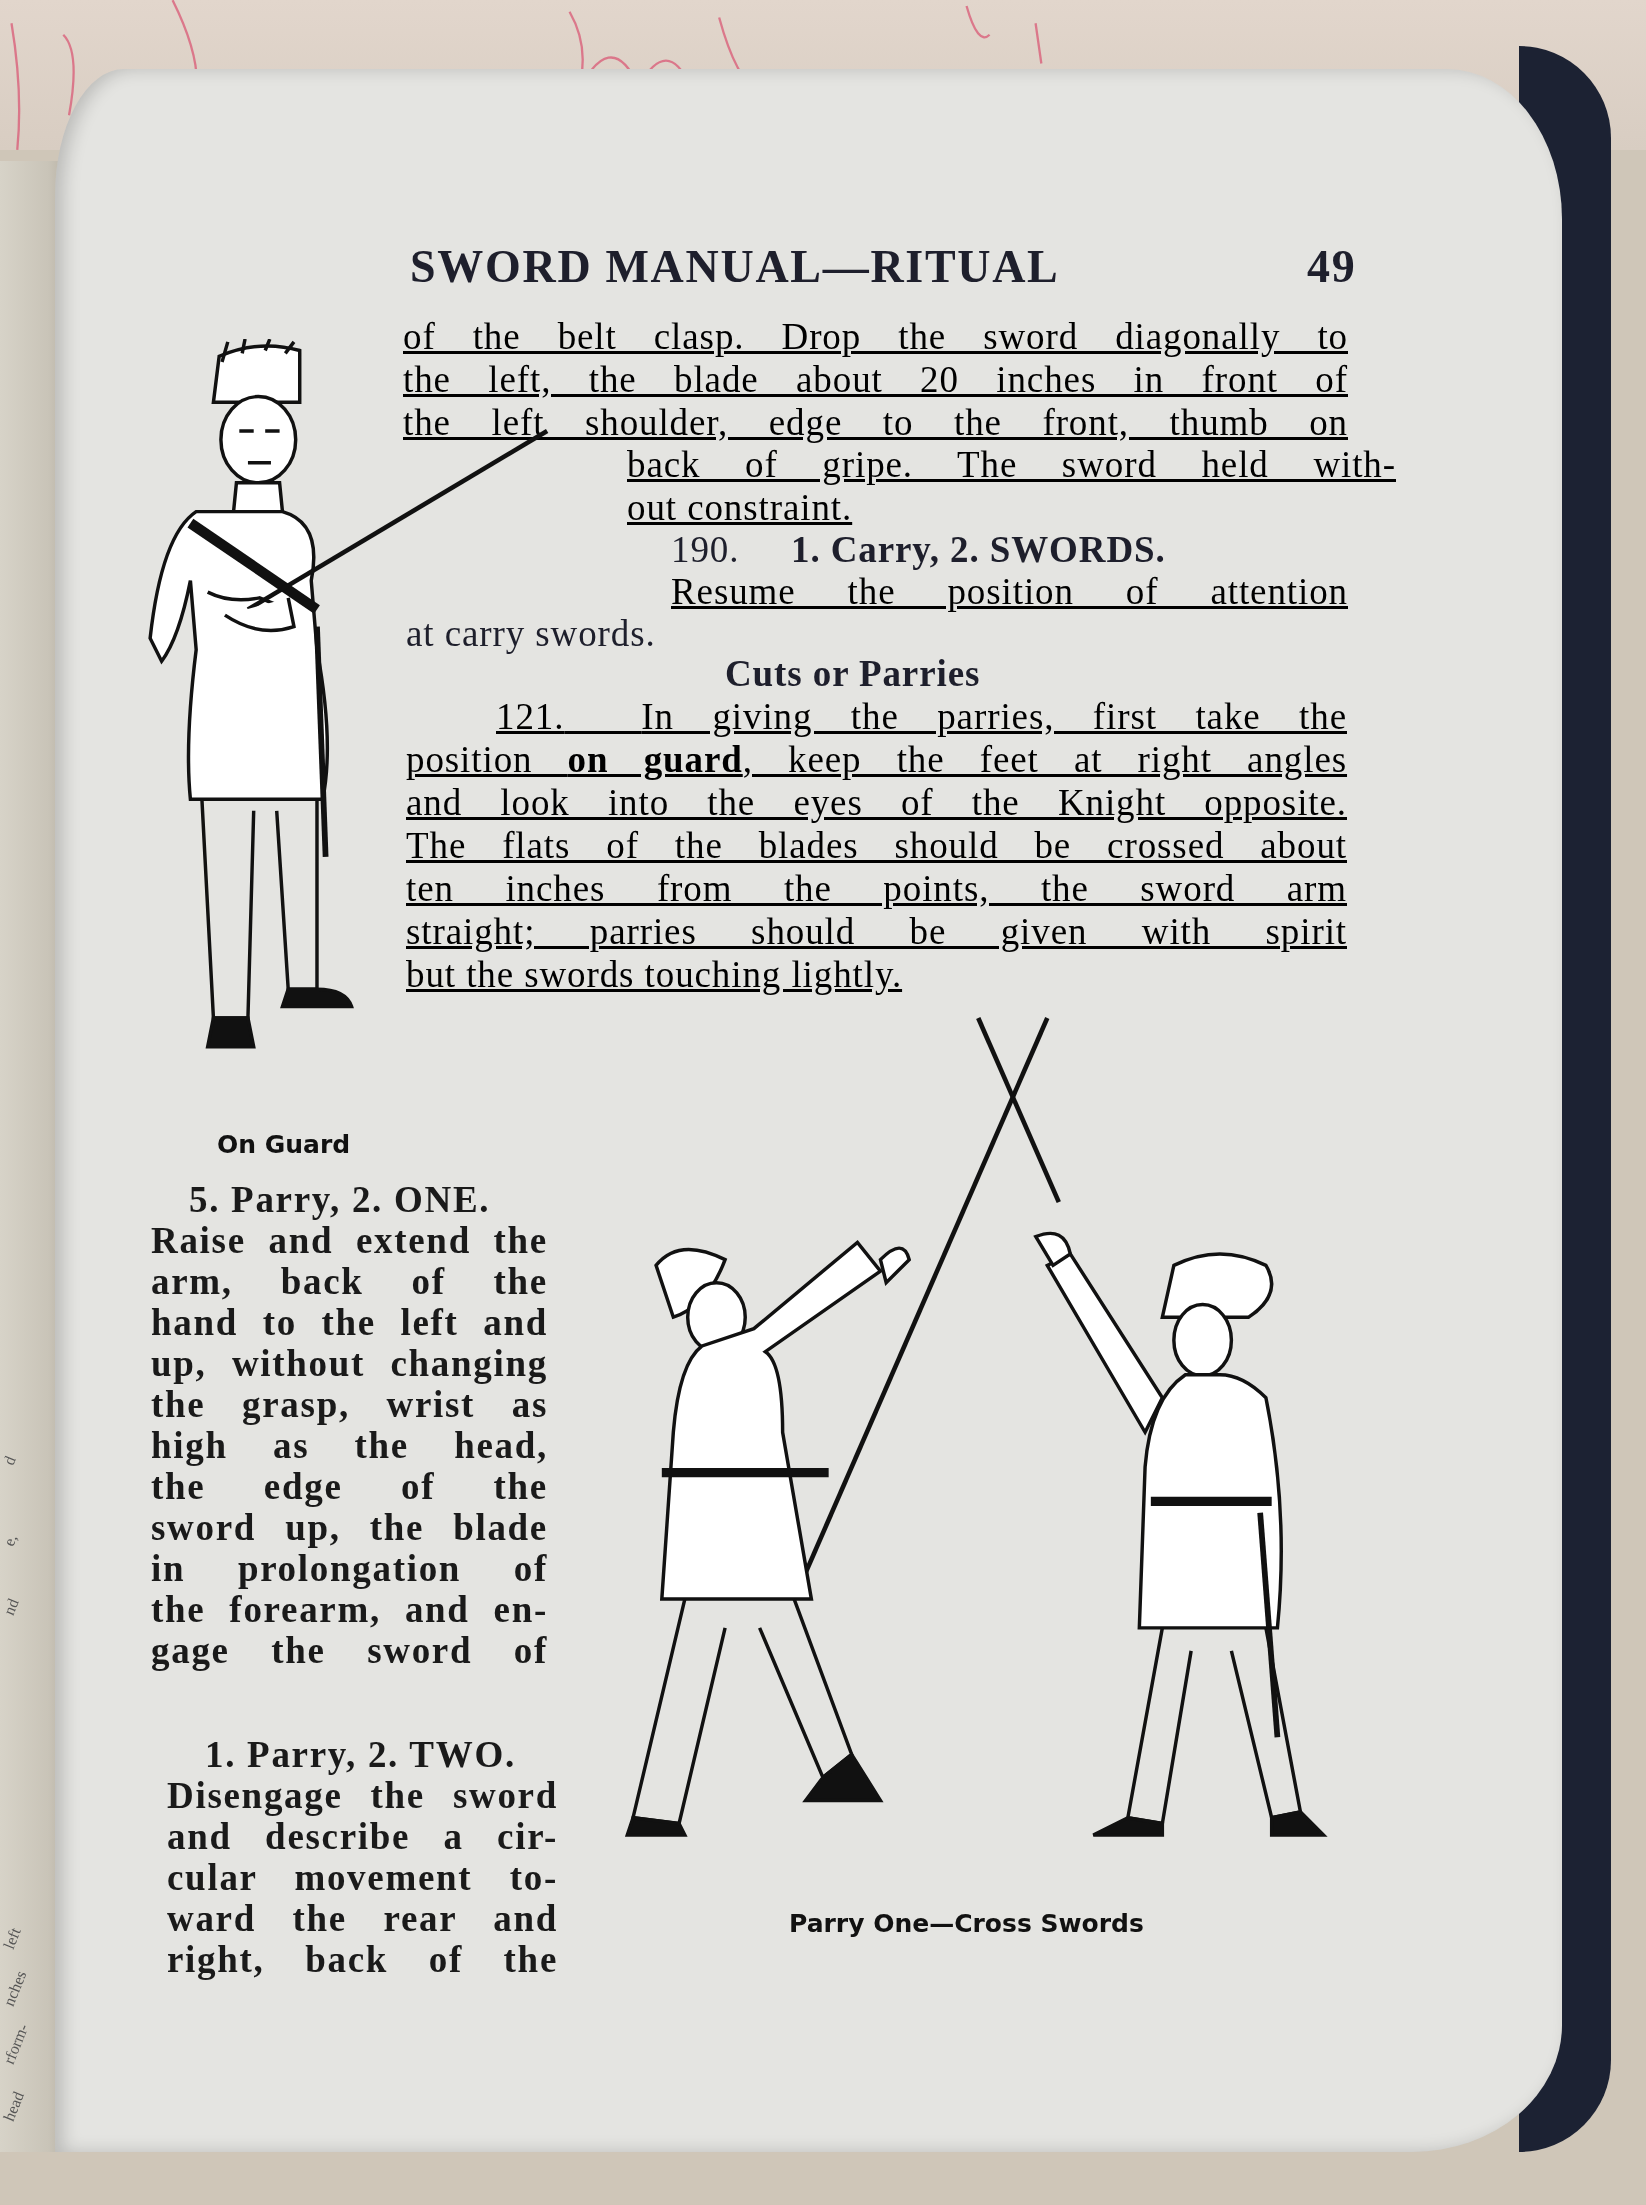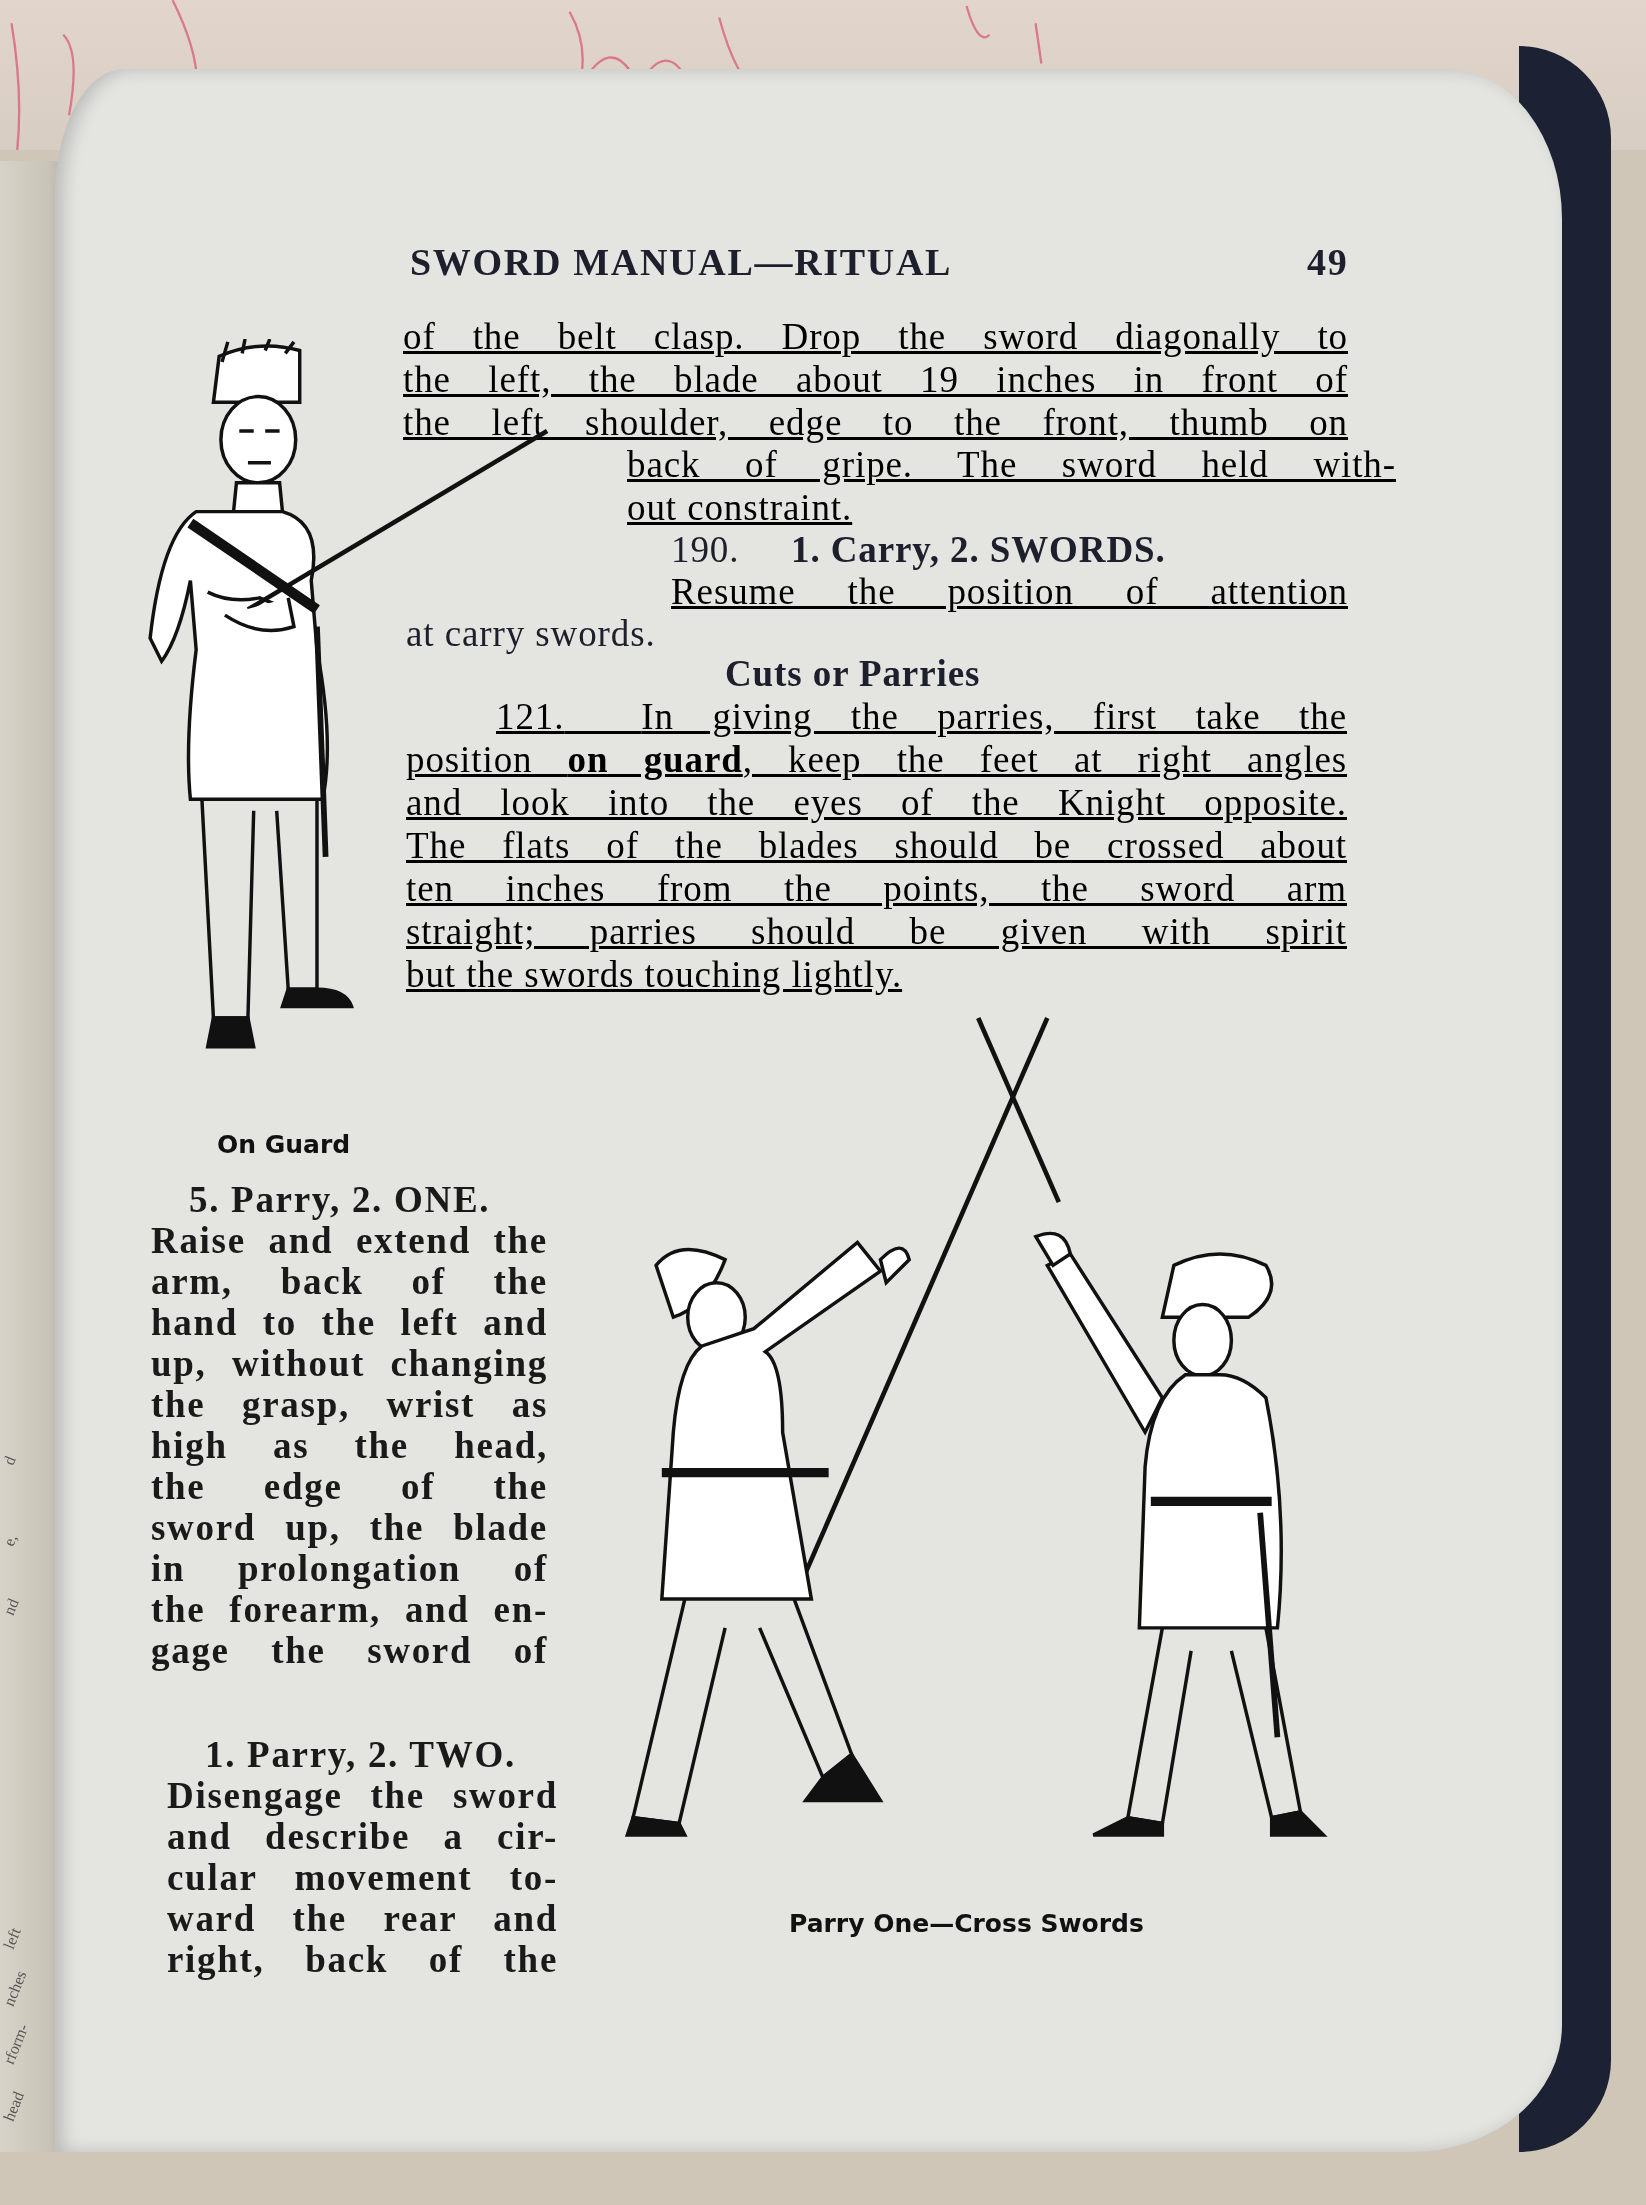--- a/index.html
+++ b/index.html
@@ -11,21 +11,21 @@
   .spine { position:absolute; left:1519px; top:46px; width:92px; height:2106px;
          background:#1c2233; border-radius:0 104px 104px 0; }
   .facing { position:absolute; left:0; top:161px; width:69px; height:1991px;
          background:linear-gradient(90deg,#d7d3c8,#c9c4b8 70%,#b7b0a3); }
   .facing-text { position:absolute; left:0; width:52px; font-size:16px; color:#555;
          transform:rotate(-68deg); transform-origin:left top; white-space:nowrap; }
   .page { position:absolute; left:55px; top:69px; width:1507px; height:2083px;
          background:#e4e4e1; border-radius:69px 115px 150px 0 / 127px 150px 127px 0;
          box-shadow: inset 8px 0 17.3px rgba(0,0,0,.18); }
   .t { position:absolute; color:#1e1f2c; white-space:nowrap; }
-  .header { font-size:38px; letter-spacing:1.7px; font-weight:bold; }
+  .header { font-size:46px; letter-spacing:1.7px; font-weight:bold; }
   .body { font-size:37px; line-height:43px; letter-spacing:0.9px; }
   .body-bold { font-weight:bold; }
   .caption { font-family:"DejaVu Sans",sans-serif; font-weight:bold; font-size:25px; color:#111; }
   .left-col { position:absolute; font-size:37px; line-height:41px; letter-spacing:1.7px; font-weight:bold; color:#1a1a1a;
          text-align:justify; }
   .left-col .ln { display:block; text-align:justify; text-align-last:justify; height:41px; }
   .para { position:absolute; }
   .para .ln { display:block; height:43px; text-align:justify; text-align-last:justify;text-decoration:underline; }
   .para .ln.last { text-align-last:left; }
   svg.fig { position:absolute; }
@@ -50,21 +50,21 @@
   <span class="facing-text" style="top:1956px;">head</span>
 </div>
 
 <div class="page"></div>
 
 <div class="t header" style="left:410px; top:240px;">SWORD MANUAL—RITUAL</div>
 <div class="t header" style="left:1307px; top:240px;">49</div>
 
 <div class="para body" style="left:403px; top:315px; width:945px;">
   <span class="ln">of the belt clasp.  Drop the sword diagonally to</span>
-  <span class="ln">the left, the blade about 19 inches in front of</span>
+  <span class="ln">the left, the blade about 20 inches in front of</span>
   <span class="ln">the left shoulder, edge to the front, thumb on</span>
 </div>
 <div class="para body" style="left:579px; top:443px; width:769px;margin-left:48px;">
   <span class="ln">back of gripe.  The sword held with-</span>
   <span class="ln last">out constraint.</span>
 </div>
 
 <div class="t body" style="left:671px; top:528px;">190.</div>
 <div class="t body body-bold" style="left:791px; top:528px;">1. Carry, 2. SWORDS.</div>
 <div class="para body" style="left:671px; top:570px; width:677px;">

